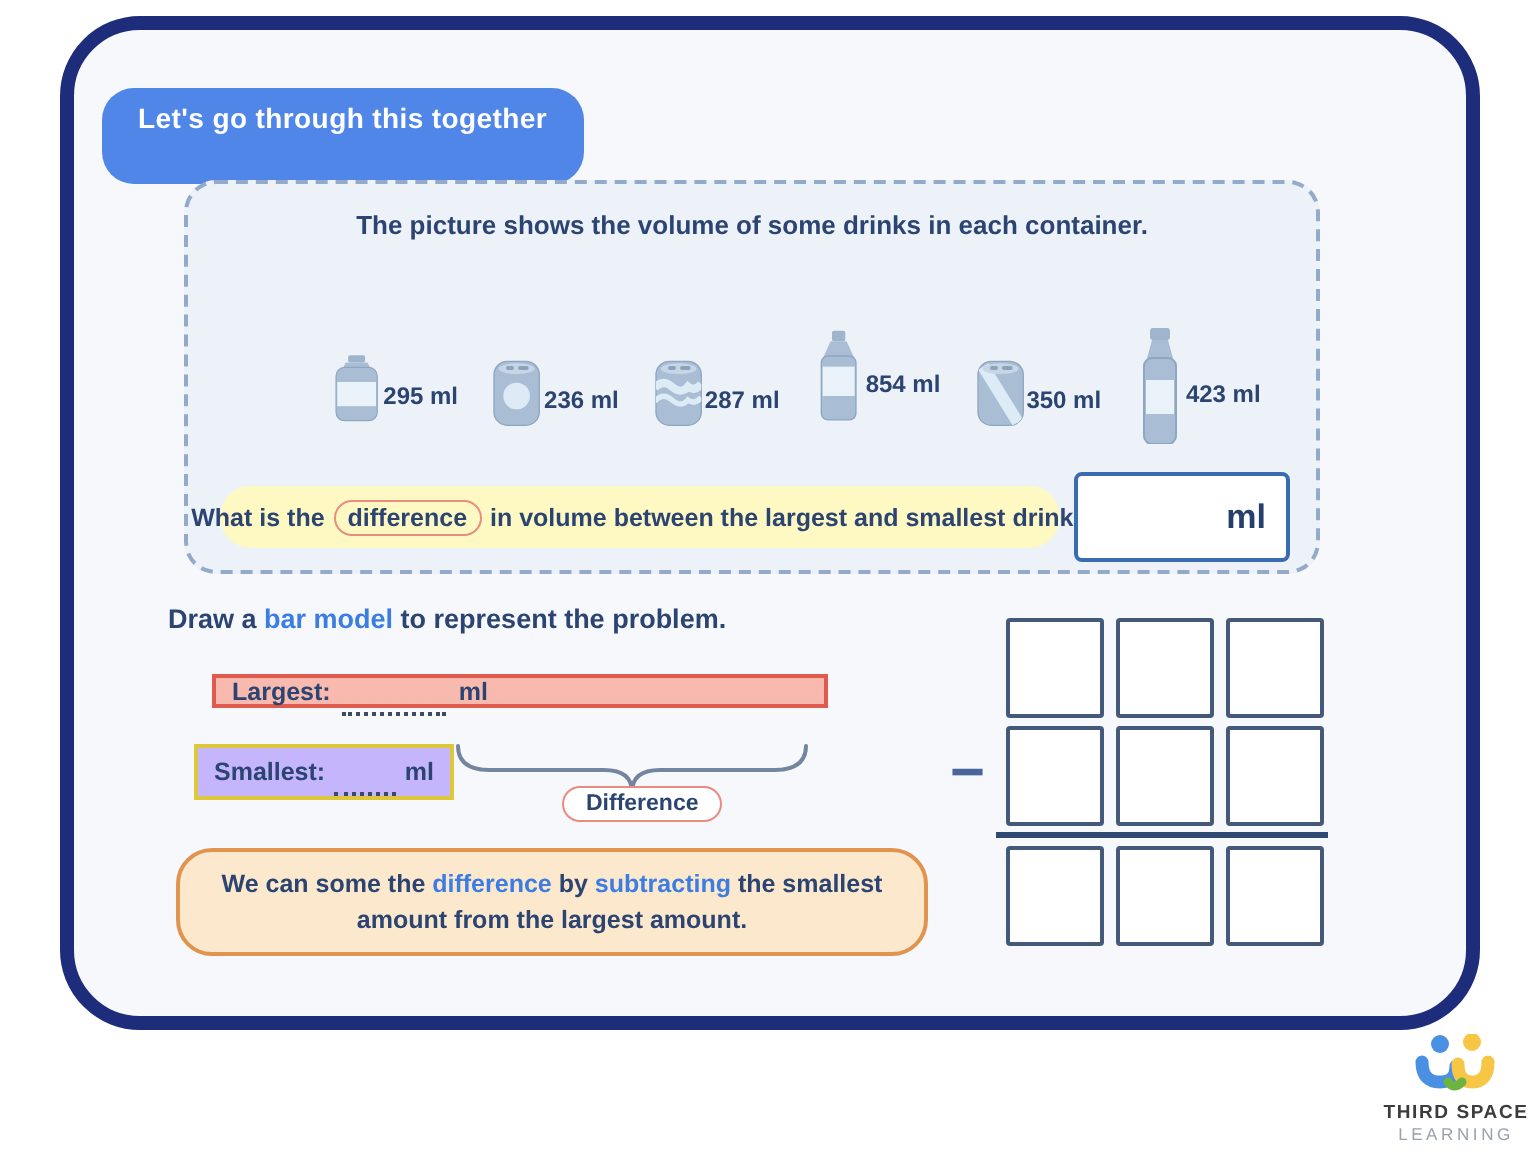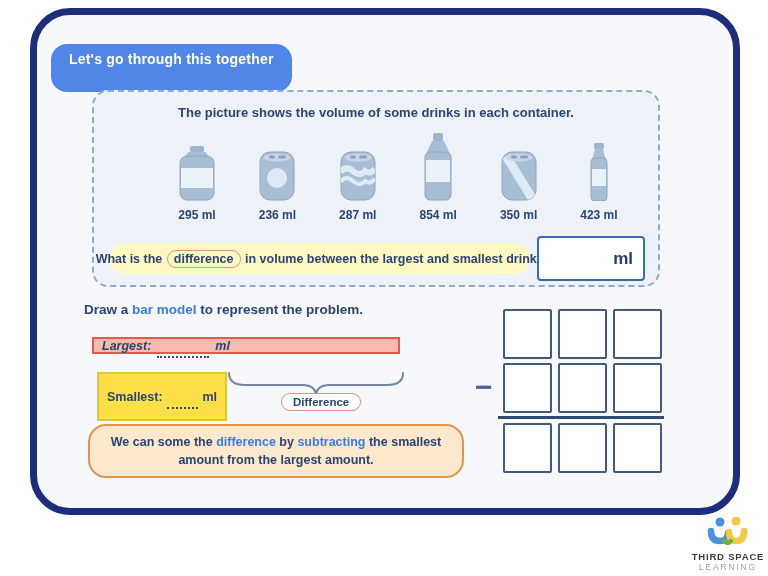--- a/index.html
+++ b/index.html
@@ -14,42 +14,42 @@
          padding:0 18px;background:#4f86e8;color:#fff;font-size:14px;
          font-weight:700;border-radius:16px;letter-spacing:.2px;}
 
   .panel{position:absolute;left:92px;top:90px;width:568px;height:197px;
          border:2px dashed #94aacb;border-radius:16px;background:#edf2f9;}
   .panel-title{position:absolute;left:92px;top:105px;width:568px;text-align:center;
          font-size:13px;font-weight:700;color:#2c4472;}
 
   .drinks{position:absolute;left:165px;top:132px;width:466px;height:90px;
           display:flex;justify-content:space-between;align-items:flex-end;}
-  .drink{display:flex;flex-direction:column;align-items:center;justify-content:flex-start;width:64px;}
+  .drink{display:flex;flex-direction:row;align-items:center;justify-content:flex-start;width:64px;}
   .drink svg{display:block;}
   .drink-label{margin-top:7px;font-size:12px;font-weight:700;color:#2c4472;white-space:nowrap;}
 
   .question{position:absolute;left:110px;top:243px;width:420px;height:31px;
             background:#fef9c3;border-radius:16px;display:flex;align-items:center;
             justify-content:center;font-size:12.5px;font-weight:700;color:#2c4472;white-space:pre;}
   .circled{border:1.5px solid #ea8d80;border-radius:10px;padding:1px 6px;margin:0 1px;}
 
   .ml-box{position:absolute;left:537px;top:236px;width:108px;height:45px;background:#fff;
           border:2px solid #3a6cb2;border-radius:4px;display:flex;align-items:center;
           justify-content:flex-end;padding-right:10px;font-size:17px;font-weight:700;color:#27406b;}
   .ml-box .answer-val{flex:1;text-align:left;padding-left:8px;}
 
   .prompt{position:absolute;left:84px;top:302px;font-size:13.5px;font-weight:700;
           color:#2c4472;white-space:pre;}
   .blue{color:#3b7de2;}
 
   .bar{position:absolute;display:flex;align-items:center;padding:0 8px;
        font-size:12.5px;font-weight:700;color:#2c4472;}
-  .bar-largest{left:92px;top:337px;width:308px;height:17px;background:#f8b9ae;border:2px solid #e05a4d;font-style:italic;}
-  .bar-smallest{left:97px;top:372px;width:130px;height:49px;background:#fde047;border:2px solid #dcc83a;}
+  .bar-largest{left:106px;top:337px;width:308px;height:17px;background:#f8b9ae;border:2px solid #e05a4d;}
+  .bar-smallest{left:97px;top:372px;width:130px;height:28px;background:#c4b5fd;border:2px solid #dcc83a;}
   .blank{display:inline-block;width:52px;height:14px;border-bottom:2px dotted #3d4a63;
          margin:10px 6px 0 6px;}
   .bar-smallest .blank{width:40px;margin-left:4px;margin-right:4px;}
 
   .brace{position:absolute;left:227px;top:372px;}
   .diff-pill{position:absolute;left:281px;top:393px;padding:2px 11px;background:#fff;
              border:1.5px solid #e98c7f;border-radius:11px;font-size:11.5px;font-weight:700;color:#2c4472;}
 
   .explain{position:absolute;left:88px;top:424px;width:376px;height:54px;background:#fce8cd;
            border:2px solid #e1944f;border-radius:18px;display:flex;align-items:center;

